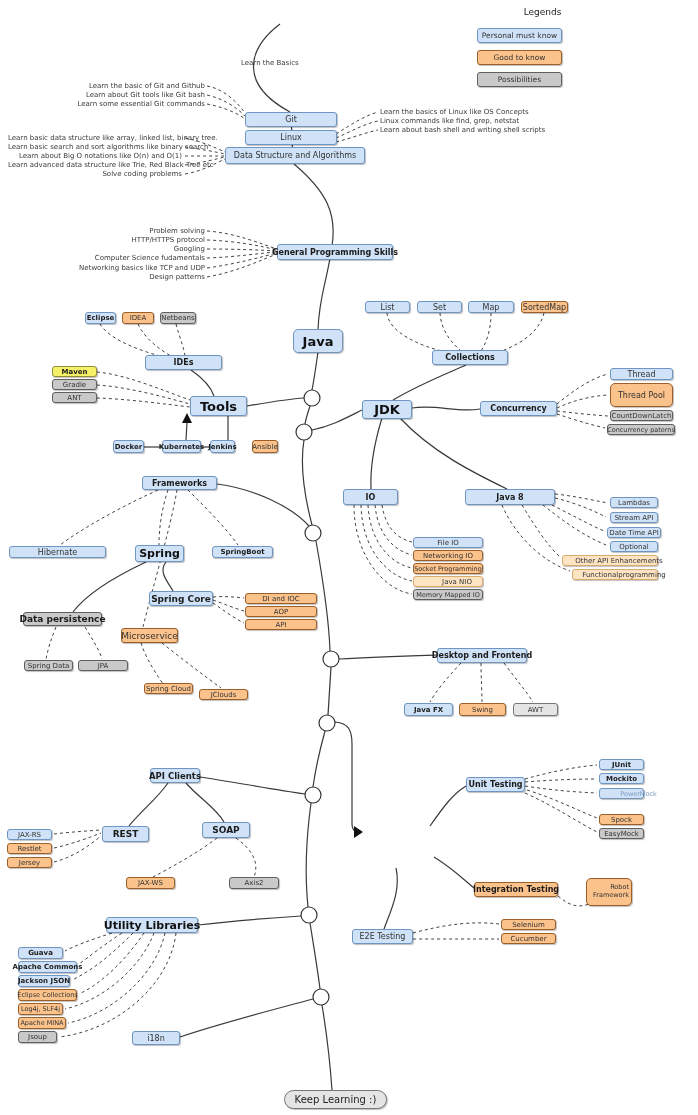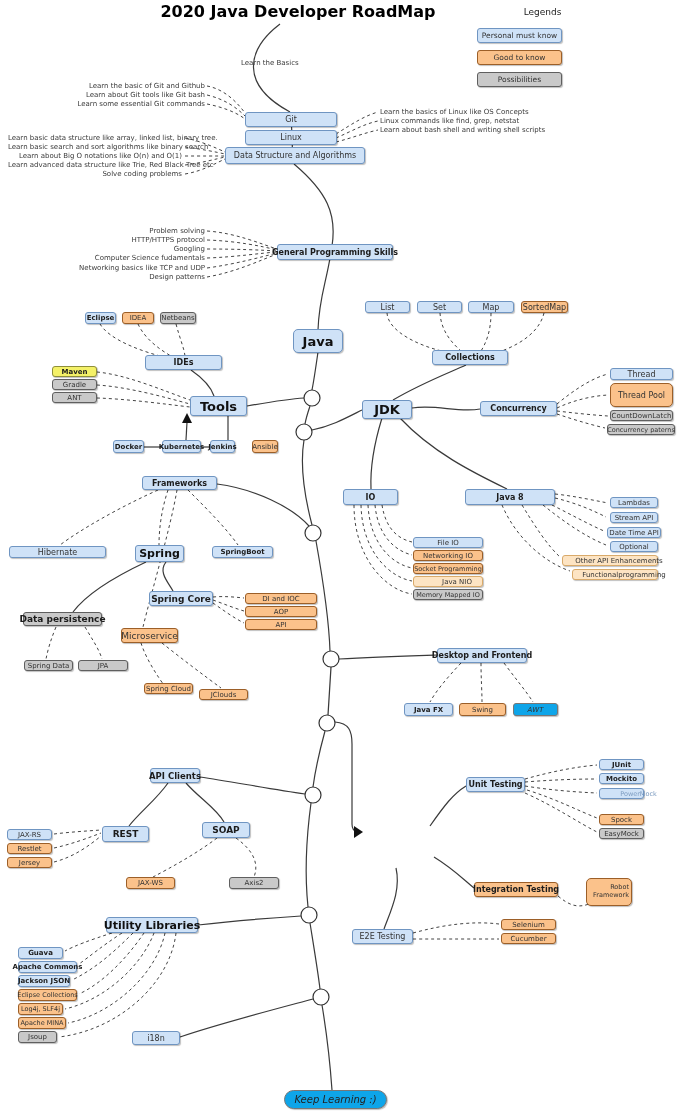--- a/index.html
+++ b/index.html
@@ -7,21 +7,21 @@
          font-family:"DejaVu Sans","Liberation Sans",sans-serif;}
   svg.wires{position:absolute;left:0;top:0;z-index:0;}
   .n{position:absolute;z-index:2;border:1px solid;border-radius:3px;display:flex;align-items:center;
      justify-content:center;font-size:8px;color:#333;box-sizing:border-box;padding:0 2px;
      white-space:nowrap;box-shadow:1px 1px 1px rgba(0,0,0,.25);}
   .blue{background:#cfe2f7;border-color:#6f95c2;}
   .orange{background:#fbc28b;border-color:#9c5f28;}
   .peach{background:#fde4c3;border-color:#d9aa6a;padding-left:20px;}
   .gray{background:#c9c9c9;border-color:#5f5f5f;}
   .yellow{background:#f4f168;border-color:#8f8f3a;}
-  .white{background:#0ea5e9;border-color:#777;font-style:italic;}
+  .white{background:#e5e5e5;border-color:#777;}
   .bold{font-weight:bold;color:#1c1c1c;}
   .b7{font-size:7px;font-weight:bold;color:#1c1c1c;}
   .f7{font-size:7px;}
   .f65{font-size:6.5px;}
   .big{font-size:13px;font-weight:bold;color:#111;}
   .med{font-size:11px;font-weight:bold;color:#111;}
   .m9{font-size:9px;font-weight:bold;color:#1c1c1c;}
   .lightblue{color:#7d9cc0;padding-left:36px;}
   .wrap2{white-space:normal;text-align:right;line-height:1.2;}
   .tip{position:absolute;z-index:1;font-size:7px;color:#3a3a3a;white-space:nowrap;}
@@ -165,21 +165,20 @@
       <circle cx="313" cy="795" r="8"></circle>
       <circle cx="309" cy="915" r="8"></circle>
       <circle cx="321" cy="997" r="8"></circle>
     </g>
     <g fill="#111" stroke="none">
       <polygon points="182,423 187,413 192,423"></polygon>
       <polygon points="354,826 363,832 354,838"></polygon>
     </g>
   </svg>
 
-  <div id="title">2020 Java Developer RoadMap</div>
   <div id="legend-heading">Legends</div>
   <div class="n blue legend-box" style="top:28px">Personal must know</div>
   <div class="n orange legend-box" style="top:50px">Good to know</div>
   <div class="n gray legend-box" style="top:72px">Possibilities</div>
 
   <div class="tip" style="left:241px;top:59px">Learn the Basics</div>
 
   <div class="tip tipr" style="left:30px;top:82px;width:175px">Learn the basic of Git and Github</div>
   <div class="tip tipr" style="left:30px;top:91px;width:175px">Learn about Git tools like Git bash</div>
   <div class="tip tipr" style="left:30px;top:100px;width:175px">Learn some essential Git commands</div>

